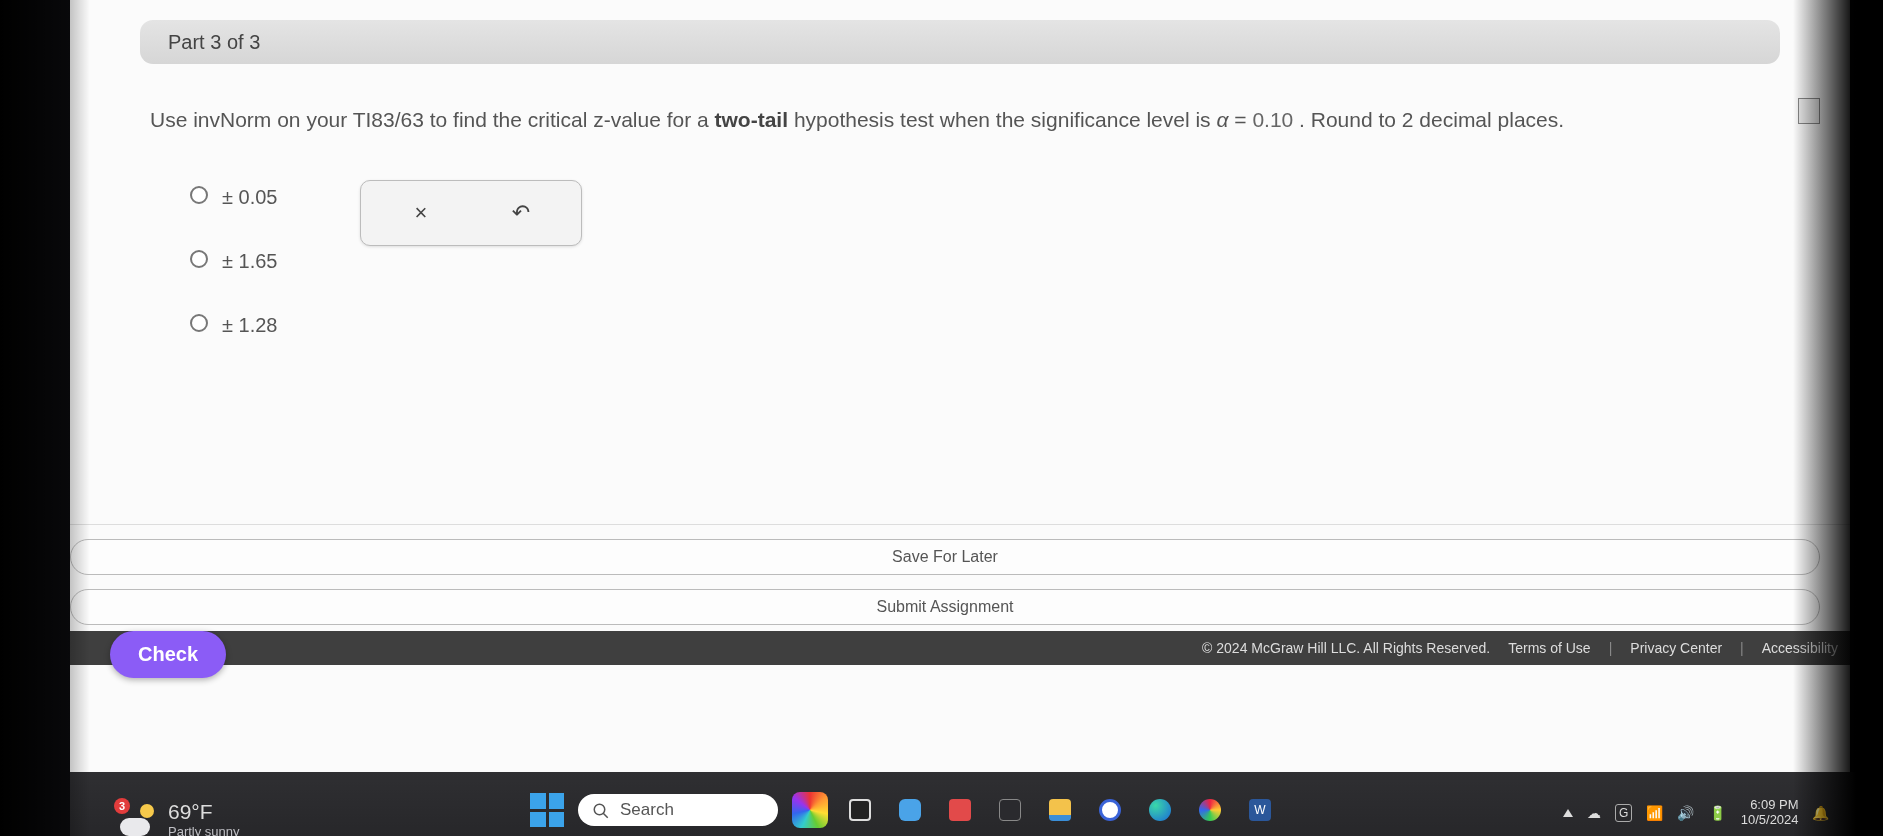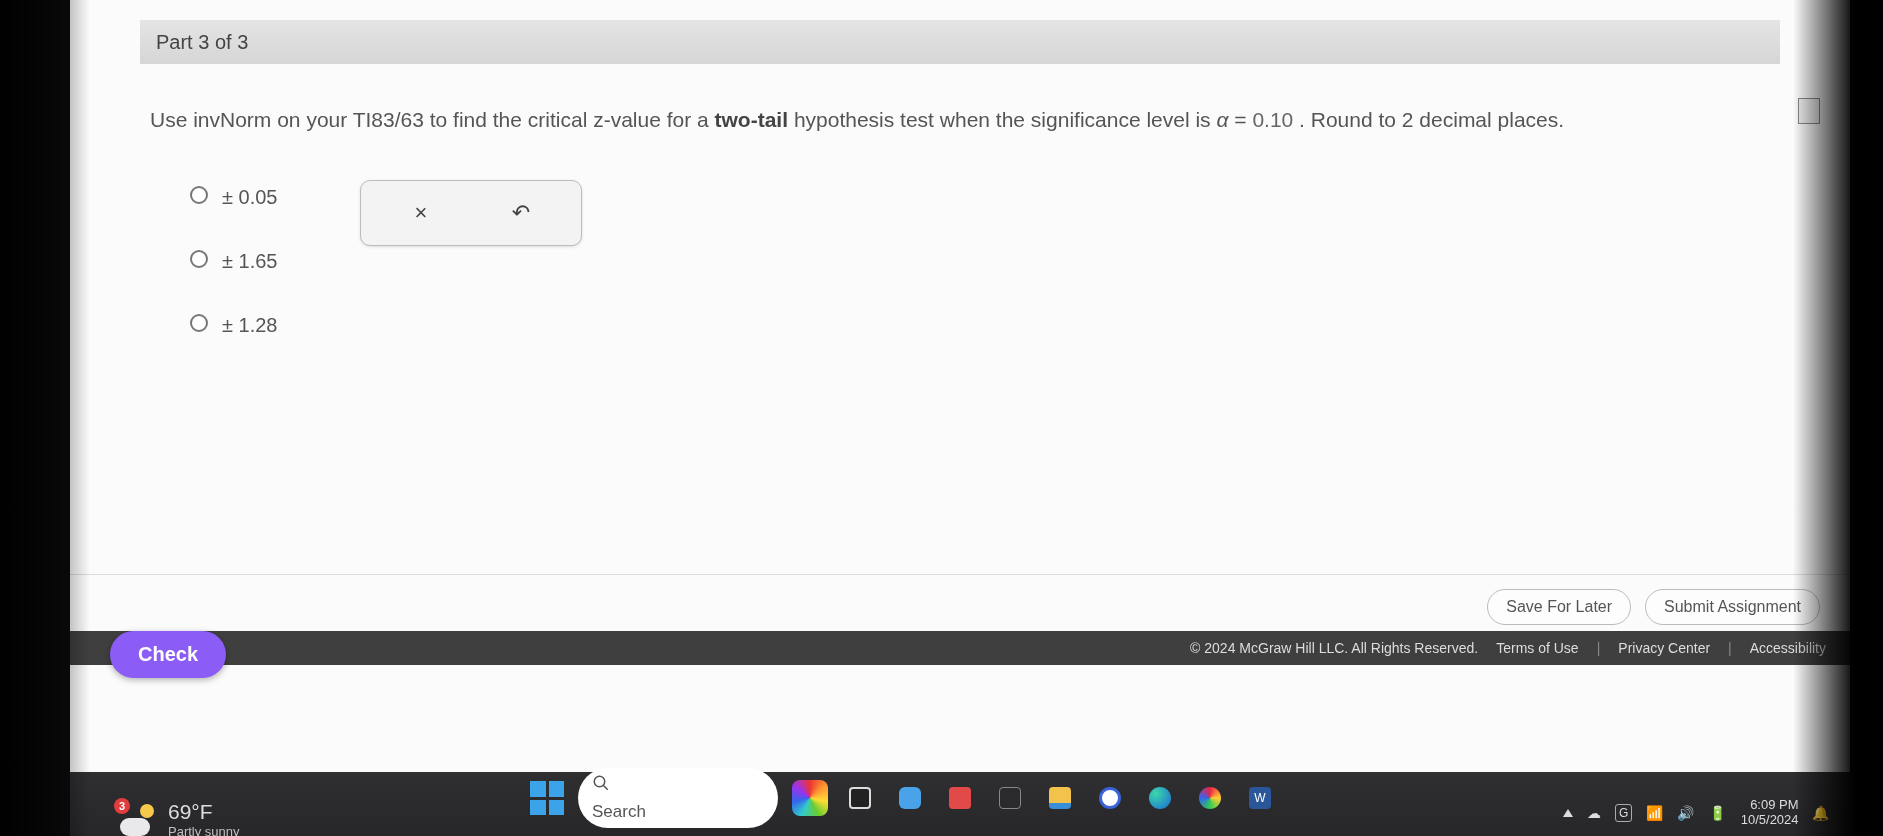--- a/index.html
+++ b/index.html
@@ -5,22 +5,22 @@
   * { box-sizing: border-box; margin: 0; padding: 0; }
   html, body { width: 1883px; height: 836px; font-family: "Segoe UI", Arial, sans-serif; background:#0b0b0d; overflow:hidden; }
   .screen {
     position:absolute; left:70px; top:0; width:1780px; height:780px;
     background:#fbfbfb; color:#444;
     transform-origin: top left;
   }
   .part-header {
     margin:20px 70px 0 70px;
     background: linear-gradient(#e4e4e4,#d6d6d6);
-    height:44px; line-height:44px; padding:0 16px;
-    color:#444; font-size:20px;
+    height:44px; line-height:44px; padding:0 28px;
+    color:#444; font-size:20px;border-radius:13px;
   }
   .question {
     margin:40px 80px 0 80px;
     font-size:21px; color:#555; line-height:1.5;
   }
   .question .bold { font-weight:700; color:#444; }
   .question .alpha { font-style:italic; }
   .question .val { color:#666; }
   .bookmark-icon {
     position:absolute; top:98px; right:30px; width:22px; height:26px;
@@ -46,30 +46,30 @@
   }
   .tool-btn {
     width:40px; height:40px; display:flex; align-items:center; justify-content:center;
     color:#444; font-size:22px;
   }
 
   .actions-bar {
     position:absolute; bottom:155px; left:0; right:0;
     border-top:1px solid #ddd;
     padding:14px 30px 0 0;
-    display:flex; justify-content:flex-end; gap:14px;
+    display:flex; justify-content:space-between; gap:14px;flex-direction:column;
   }
   .pill {
     padding:8px 18px; border:1px solid #bbb; border-radius:999px;
     font-size:16px; color:#555; background:#fdfdfd;
   }
   .legal-bar {
     position:absolute; bottom:115px; left:0; right:0; height:34px;
     background:#3f3f3f; color:#ddd; font-size:14px;
-    display:flex; align-items:center; justify-content:flex-end; gap:18px; padding:0 24px;
+    display:flex; align-items:center; justify-content:flex-end; gap:18px; padding:0 12px;
   }
   .legal-bar .sep { color:#888; }
   .check-btn-wrap {
     position:absolute; bottom:102px; left:40px;
   }
   .check-btn {
     background:#8b5cf6; color:#fff; border:none; border-radius:999px;
     padding:12px 28px; font-size:20px; font-weight:600;
     box-shadow:0 2px 6px rgba(0,0,0,.3);
   }
@@ -94,23 +94,23 @@
   .weather-text .t2 { color:#bfbfc4; font-size:13px;}
 
   .center-tray {
     position:absolute; left:460px; bottom:8px; display:flex; align-items:center; gap:14px;
   }
   .win-logo {
     width:34px; height:34px; display:grid; grid-template-columns:1fr 1fr; grid-template-rows:1fr 1fr; gap:3px;
   }
   .win-logo div { background:#3ba3ea; }
   .search-box {
-    display:flex; align-items:flex-start; gap:10px;
+    display:flex; align-items:flex-end; gap:10px;
     background:#fff; border-radius:999px; padding:6px 22px 6px 14px; min-width:200px;
-    font-size:17px; color:#555;flex-direction:column;
+    font-size:17px; color:#555;
   }
   .search-box .mag { width:18px; height:18px; }
   .rainbow { width:30px; height:30px; border-radius:50%; background:conic-gradient(#e33,#f93,#fd3,#6c3,#3cc,#36e,#93e,#e33); }
   .tb-btn {
     width:36px; height:36px; border-radius:8px; display:flex; align-items:center; justify-content:center;
   }
   .sq { width:22px; height:22px; border-radius:4px; }
   .right-tray {
     position:absolute; right:40px; bottom:8px; display:flex; align-items:center; gap:14px; color:#ddd; font-size:14px;
   }

